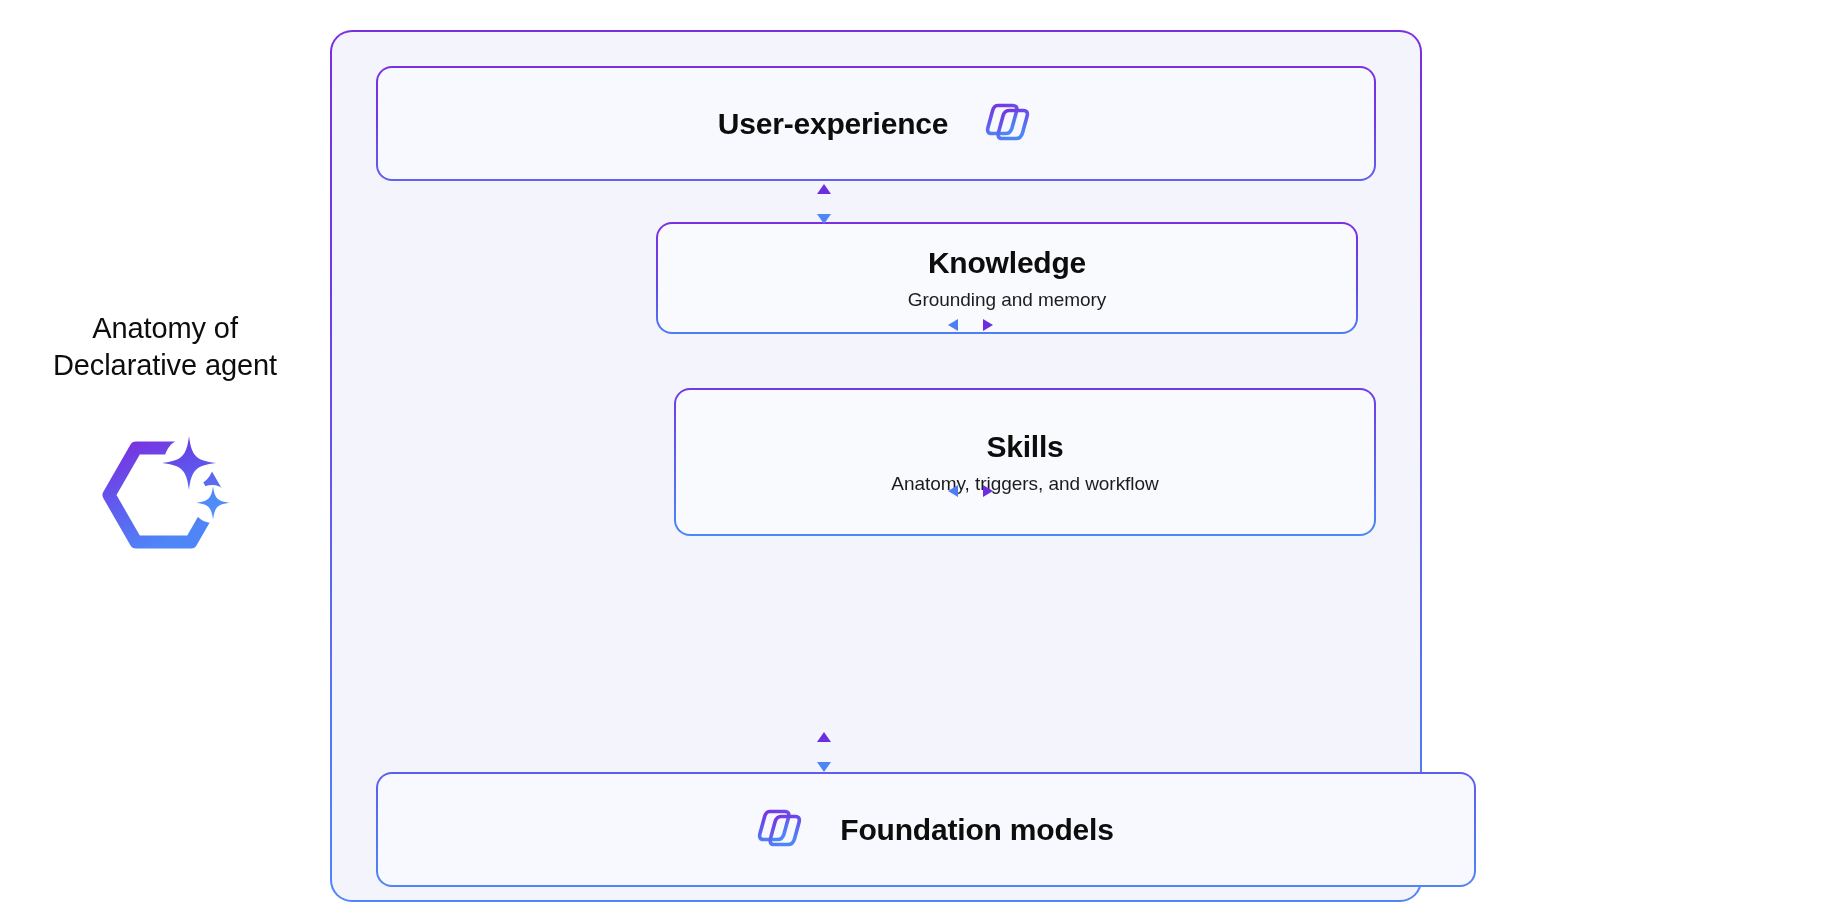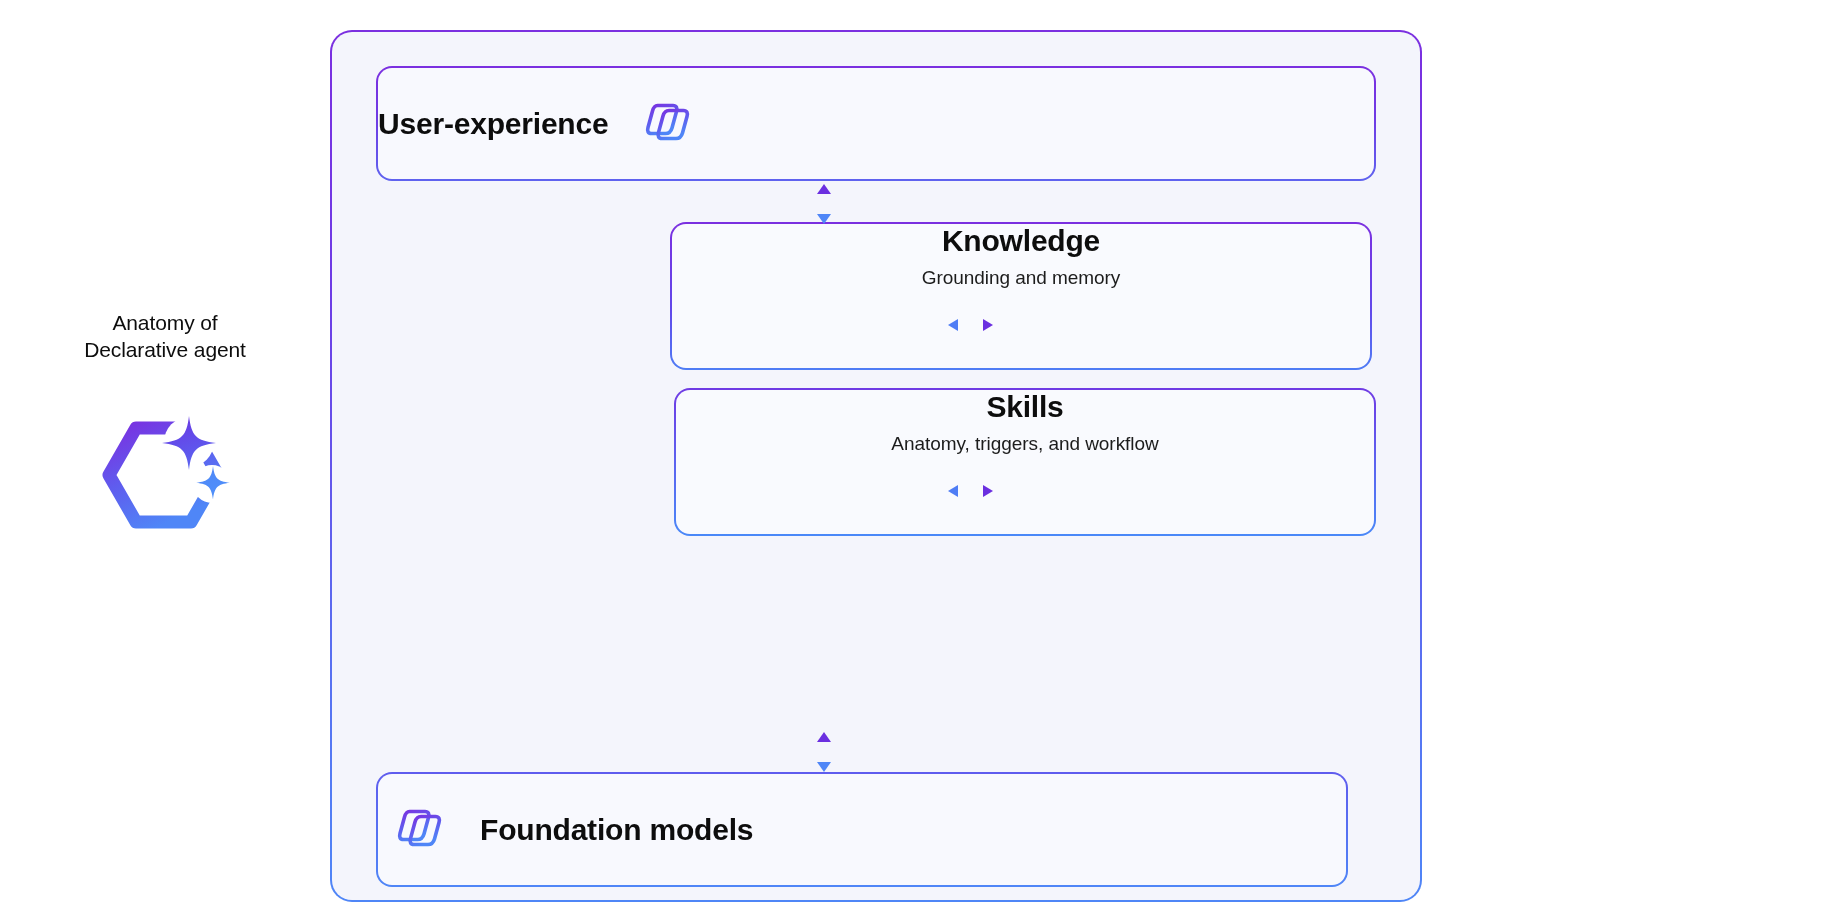--- a/index.html
+++ b/index.html
@@ -17,21 +17,21 @@
 
   
   #left-panel {
     position: absolute;
     left: 0px;
     top: 310px;
     width: 330px;
     text-align: center;
   }
   #diagram-title {
-    font-size: 21px;
+    font-size: 29px;
     font-weight: 400;
     color: #0d0d0d;
     line-height: 1.28;
     letter-spacing: -0.1px;
   }
   #agent-hex-icon {
     margin-top: 48px;
     display: flex;
     justify-content: center;
   }
@@ -58,54 +58,54 @@
   
   .card {
     position: absolute;
     box-sizing: border-box;
     border-radius: 16px;
     border: 2.2px solid transparent;
     background-origin: border-box;
     background-clip: padding-box, border-box;
     display: flex;
     align-items: center;
-    justify-content: flex-start;
+    justify-content: center;
     flex-direction: column;
   }
   .card-row {
     flex-direction: row;
     gap: 34px;
   }
 
   #card-user-experience {
     left: 44px; top: 34px; width: 1000px; height: 115px;
     background-image:
       linear-gradient(#f8f9fe, #f8f9fe),
       linear-gradient(180deg, #7b2fe0 0%, #6f3ae4 45%, #5f63ef 100%);
   }
   #card-orchestrator {
     left: 44px; top: 190px; width: 255px; height: 508px;
     background-image:
       linear-gradient(#f9fafe, #f9fafe),
       linear-gradient(180deg, #7b2fe0 0%, #6b45e7 40%, #5274f3 100%);
   }
   #card-knowledge {
-    left: 338px; top: 190px; width: 702px; height: 148px;
+    left: 324px; top: 190px; width: 702px; height: 112px;
     background-image:
       linear-gradient(#f9fafe, #f9fafe),
       linear-gradient(180deg, #7b2fe0 0%, #6249ea 60%, #4f7df5 100%);
   }
   #card-skills {
     left: 342px; top: 356px; width: 702px; height: 148px;
     background-image:
       linear-gradient(#f9fafe, #f9fafe),
       linear-gradient(180deg, #6f3ae4 0%, #5a66f0 55%, #4a88f8 100%);
   }
   #card-foundation {
-    left: 44px; top: 740px; width: 972px; height: 115px;
+    left: 44px; top: 740px; width: 1100px; height: 115px;
     background-image:
       linear-gradient(#f8f9fe, #f8f9fe),
       linear-gradient(180deg, #5f5cee 0%, #4f86f7 100%);
     padding-left: 16px;
   }
 
   .card-title {
     font-size: 30px;
     font-weight: 700;
     color: #0d0d0d;

